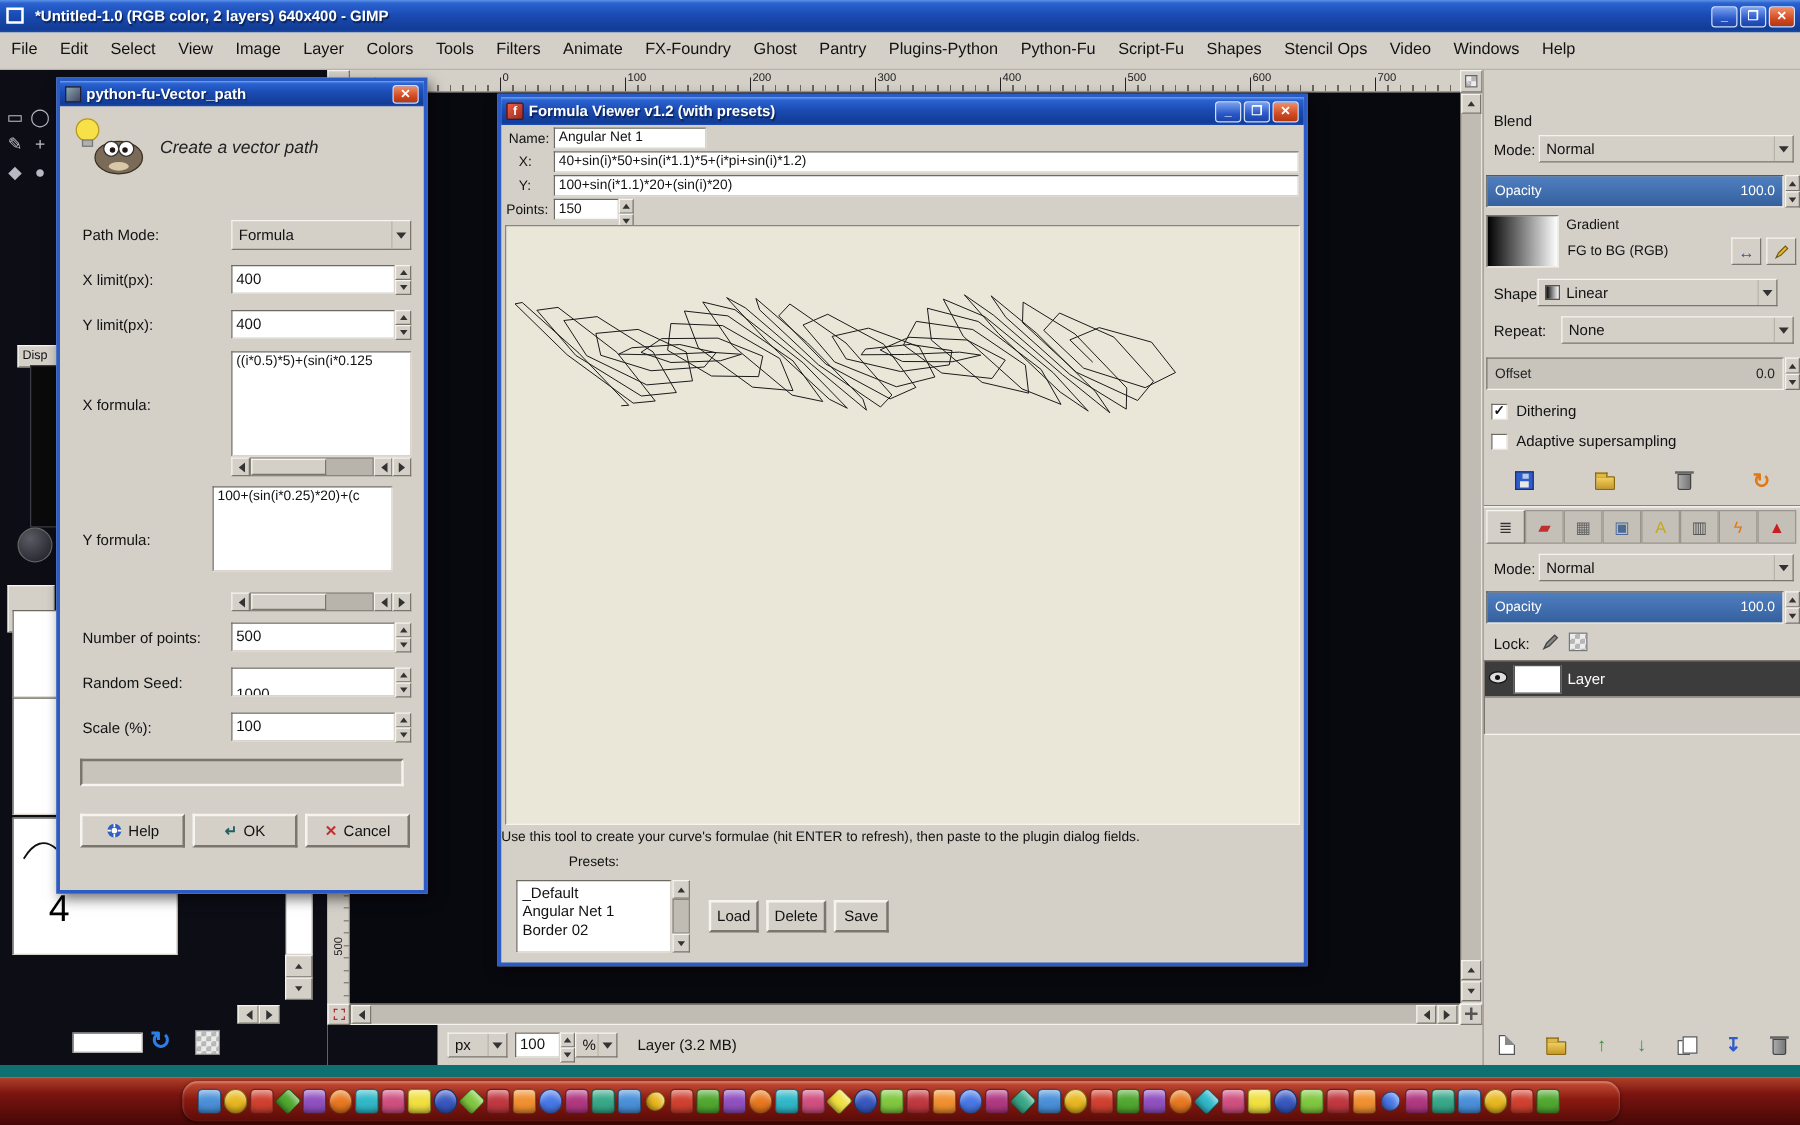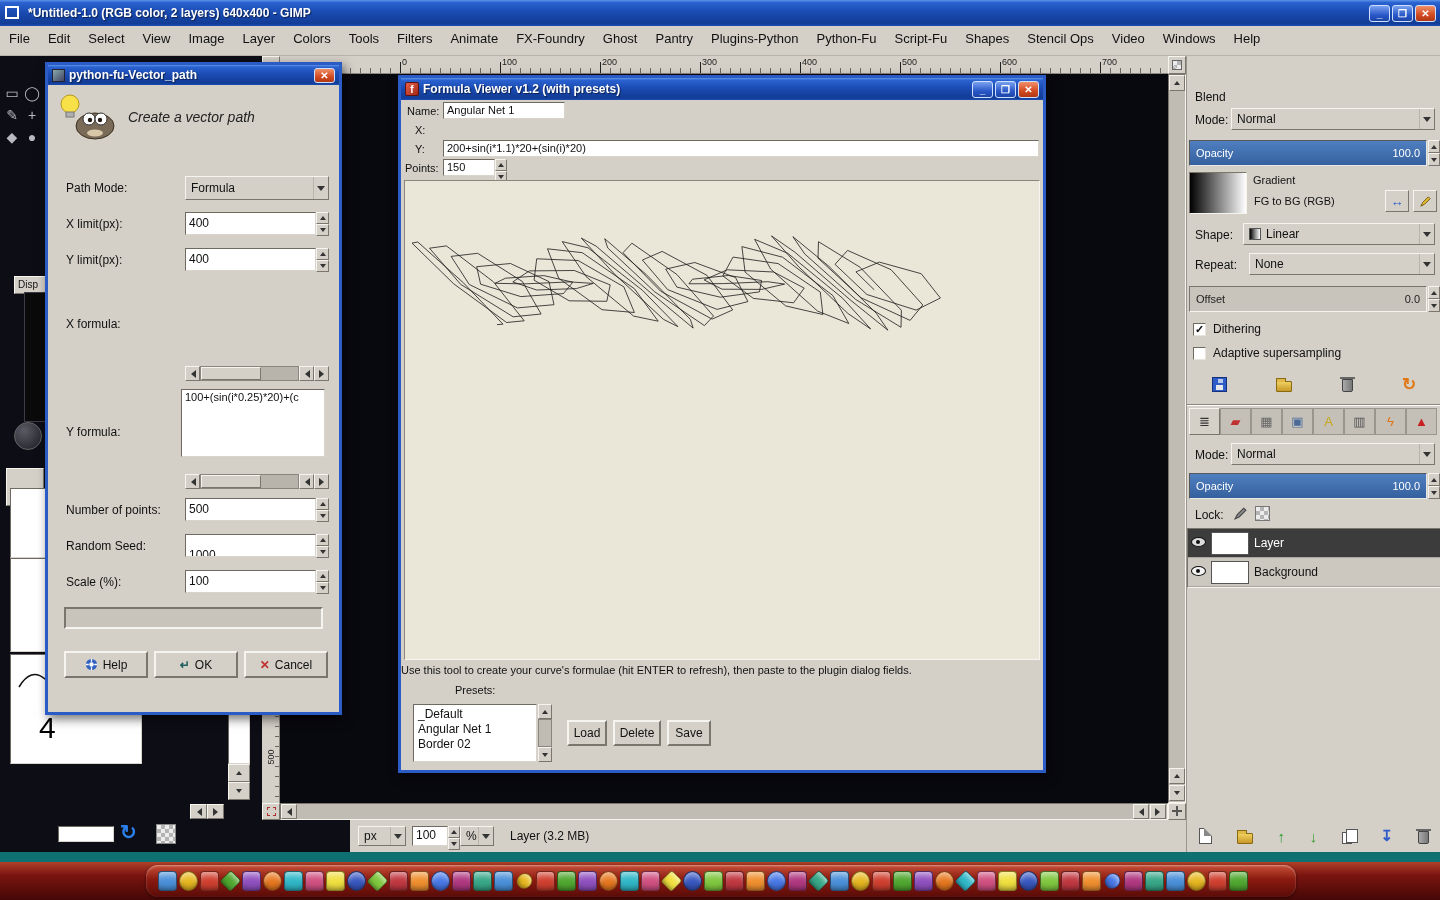--- a/index.html
+++ b/index.html
@@ -245,21 +245,21 @@
       <div class="a sm" style="left:66px;top:118px">Gradient</div>
       <div class="a" style="left:64px;top:134px;width:132px;height:22px;font-size:11px;display:flex;align-items:center;padding-left:3px;color:#111">FG to BG (RGB)</div>
       <div class="a sbt" style="left:198px;top:134px;width:24px;height:22px;font-weight:bold;color:#2858c8;font-size:13px">↔</div>
       <div class="a sbt" style="left:226px;top:134px;width:24px;height:22px">
         <svg width="13" height="13" viewBox="0 0 14 14">
             <path d="M2 12 L4 8 L10 2 L12 4 L6 10 Z" fill="#e8b830" stroke="#6a5a18"></path>
           </svg>
       </div>
 
       <div class="a lbl" style="left:8px;top:172px">Shape:</div>
-      <div class="a combo" style="left:56px;top:167px;width:192px;height:22px">
+      <div class="a combo" style="left:43px;top:167px;width:192px;height:22px">
         <span style="width:12px;height:12px;background:linear-gradient(90deg,#000,#888,#fff);border:1px solid #555;margin-right:5px"></span>
         <span>Linear</span>
           <span class="carr">
             <span class="tri-d"></span>
           </span>
       </div>
 
       <div class="a lbl" style="left:8px;top:202px">Repeat:</div>
       <div class="a combo" style="left:62px;top:197px;width:186px;height:22px">
         <span>None</span>
@@ -335,25 +335,20 @@
       <svg class="a" style="left:46px;top:450px" width="15" height="15" viewBox="0 0 14 14">
           <path d="M2 12 L4 8 L10 2 L12 4 L6 10 Z" fill="#888" stroke="#444"></path>
         </svg>
       <span class="a checker" style="left:68px;top:450px;width:15px;height:15px;border:1px solid #777"></span>
 
       <div class="a in" style="left:0;top:472px;width:254px;height:60px;border-width:1px;padding:0;background:#ccc8c0">
           <div class="layer-row selected">
             <span><span class="eye"></span></span>
             <span class="thumb checker"></span>
             <span class="lname">Layer</span>
-          </div>
-          <div class="layer-row">
-            <span><span class="eye"></span></span>
-            <span class="thumb"></span>
-            <span class="lname">Background</span>
           </div>
         </div>
 
       <div class="a" style="left:0;top:766px;width:254px;height:28px;display:flex;justify-content:space-around;align-items:center">
         <span class="page"></span>
         <span class="folder"></span>
         <span style="color:#2e9e2e;font-weight:bold;font-size:15px">↑</span>
         <span style="color:#2e9e2e;font-weight:bold;font-size:15px">↓</span>
         <span class="copy"></span>
         <span style="color:#2e5cc8;font-weight:bold;font-size:15px">↧</span>
@@ -411,37 +406,38 @@
             <span class="sbt">
               <span class="tri-u"></span>
             </span>
             <span class="sbt">
               <span class="tri-dn"></span>
             </span>
           </span>
       </div>
 
       <div class="a lbl" style="left:18px;top:232px">X formula:</div>
+      <div class="a field" style="left:137px;top:196px;width:144px;height:84px;font-size:11px">((i*0.5)*5)+(sin(i*0.125</div>
       <div class="a" style="left:137px;top:281px;width:144px;height:15px;display:flex">
         <span class="sbt" style="width:15px">
             <span class="tri-l"></span>
           </span>
         <span style="flex:1;background:#b8b4ac;border:1px solid #8a867e;position:relative">
             <span class="out1" style="position:absolute;left:0;top:0;bottom:0;width:62%"></span>
           </span>
         <span class="sbt" style="width:15px">
             <span class="tri-l"></span>
           </span>
         <span class="sbt" style="width:15px">
             <span class="tri-r"></span>
           </span>
       </div>
 
       <div class="a lbl" style="left:18px;top:340px">Y formula:</div>
-      <div class="a field" style="left:133px;top:304px;width:144px;height:68px;font-size:11px">100+(sin(i*0.25)*20)+(c</div>
+      <div class="a field" style="left:122px;top:304px;width:144px;height:68px;font-size:11px">100+(sin(i*0.25)*20)+(c</div>
       <div class="a" style="left:137px;top:389px;width:144px;height:15px;display:flex">
         <span class="sbt" style="width:15px">
             <span class="tri-l"></span>
           </span>
         <span style="flex:1;background:#b8b4ac;border:1px solid #8a867e;position:relative">
             <span class="out1" style="position:absolute;left:0;top:0;bottom:0;width:62%"></span>
           </span>
         <span class="sbt" style="width:15px">
             <span class="tri-l"></span>
           </span>
@@ -518,23 +514,24 @@
         <span class="wbtn">_</span>
         <span class="wbtn">❐</span>
         <span class="wbtn close">✕</span>
       </span>
     </div>
     <div class="a" style="left:0;top:22px;right:0;bottom:0">
       <div class="a sm" style="left:6px;top:5px">Name:</div>
       <div class="a field" style="left:42px;top:2px;width:122px;height:17px">Angular Net 1</div>
 
       <div class="a sm" style="left:14px;top:24px">X:</div>
+      <div class="a field" style="left:42px;top:21px;width:596px;height:17px">40+sin(i)*50+sin(i*1.1)*5+(i*pi+sin(i)*1.2)</div>
 
       <div class="a sm" style="left:14px;top:43px">Y:</div>
-      <div class="a field" style="left:42px;top:40px;width:596px;height:17px">200+sin(i*1.1)*20+(sin(i)*20)</div>
+      <div class="a field" style="left:42px;top:40px;width:596px;height:17px">100+sin(i*1.1)*20+(sin(i)*20)</div>
 
       <div class="a sm" style="left:4px;top:62px">Points:</div>
       <div class="a field" style="left:42px;top:59px;width:52px;height:17px">150</div>
       <div class="a spin" style="left:94px;top:59px;width:12px;height:17px">
         <span class="sbt">
             <span class="tri-u"></span>
           </span>
           <span class="sbt">
             <span class="tri-dn"></span>
           </span>

